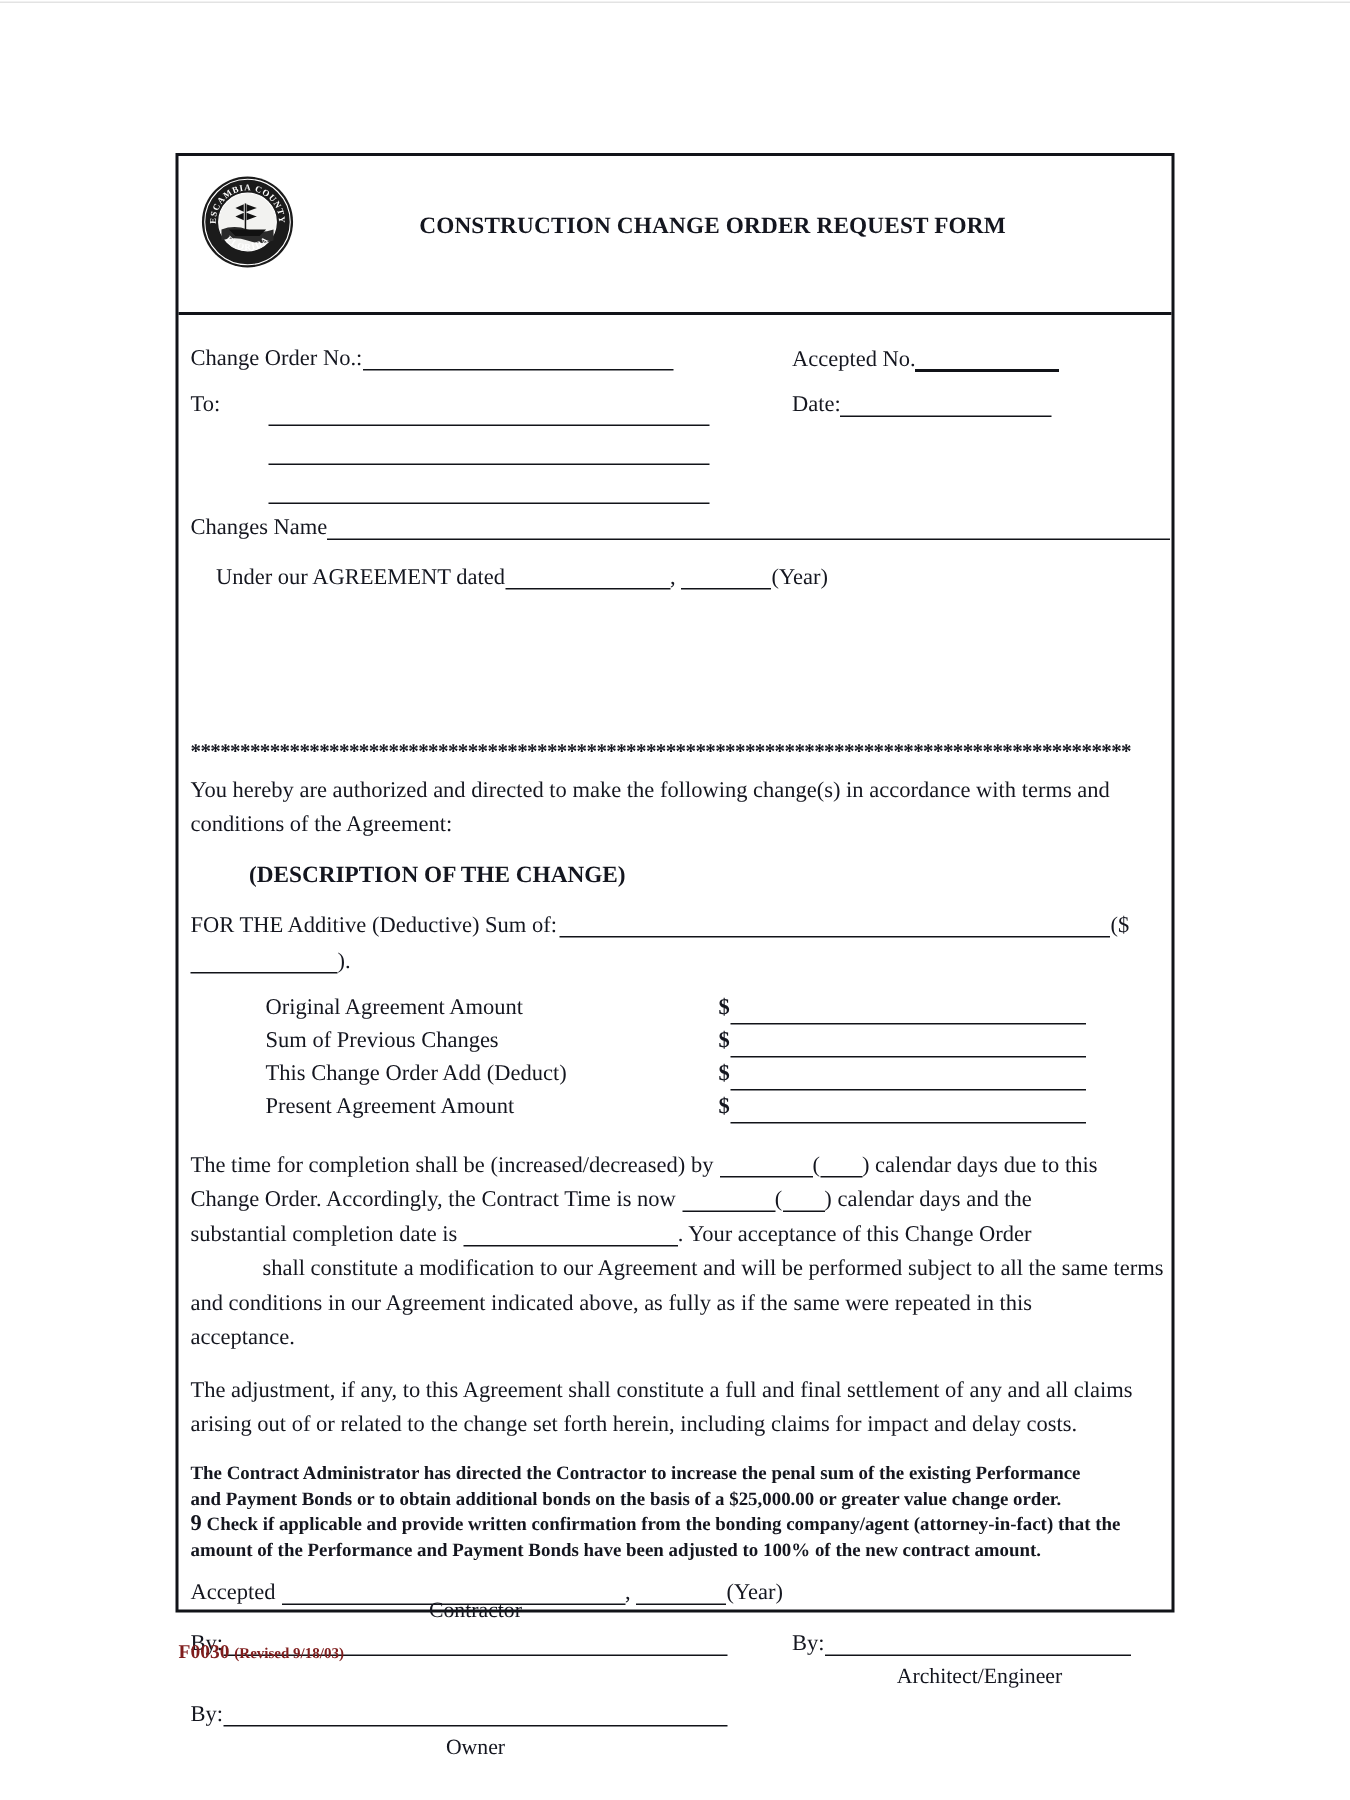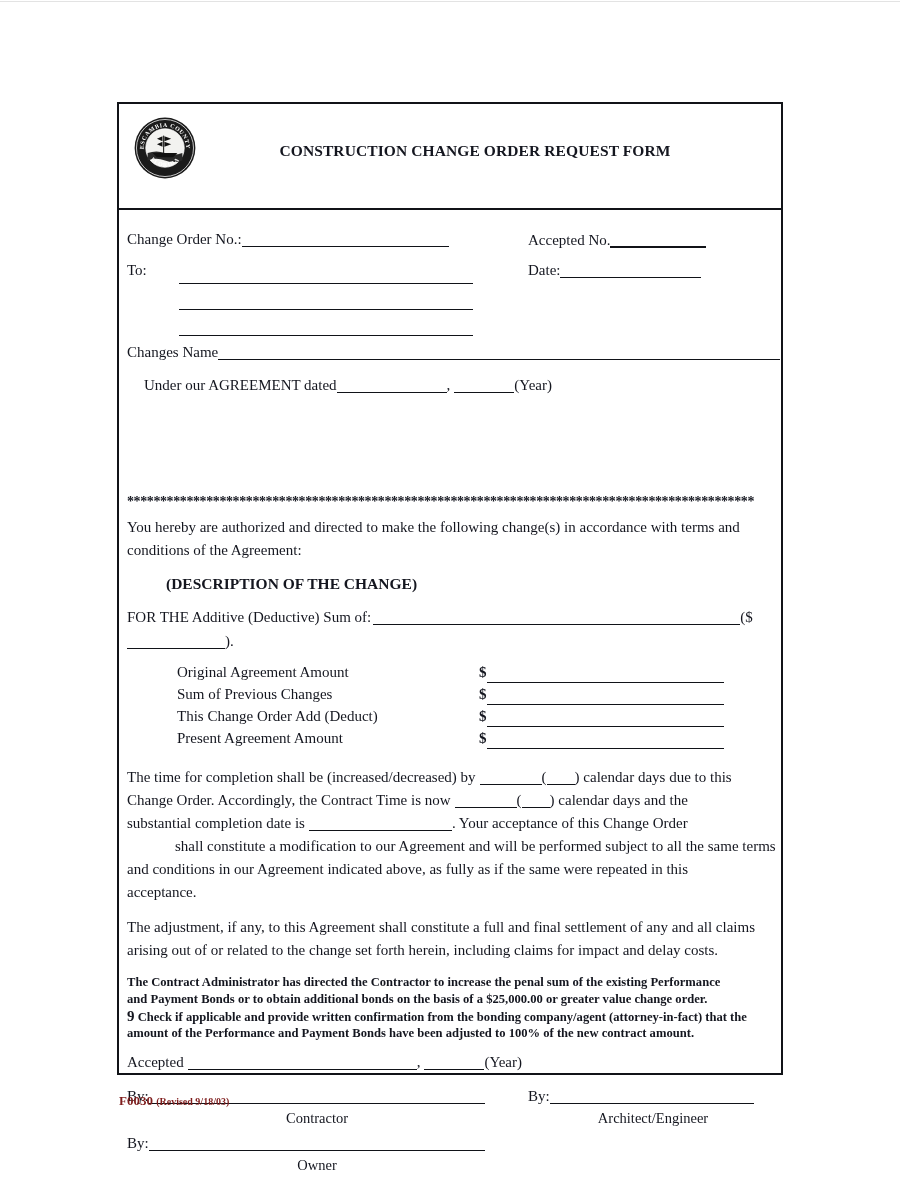--- a/index.html
+++ b/index.html
@@ -264,21 +264,21 @@
     </div>
     <div class="bold-block" style="left:8px; top:815px;">amount of the Performance and Payment Bonds have been adjusted to 100% of the new contract amount.</div>
 
     <div class="row" style="left:8px; top:845px;">
       <span>Accepted</span><span class="ul" style="width:229px; margin-left:4px;"></span><span>,</span><span class="ul" style="width:60px; margin-left:4px;"></span><span>(Year)</span>
     </div>
 
     <div class="row" style="left:8px; top:879px;">
       <span>By:</span><span class="ul" style="width:336px;"></span>
     </div>
-    <div class="sig-caption" style="left:8px; top:901px; width:380px;">Contractor</div>
+    <div class="sig-caption" style="left:8px; top:857px; width:380px;">Contractor</div>
 
     <div class="row" style="left:409px; top:879px;">
       <span>By:</span><span class="ul" style="width:204px;"></span>
     </div>
     <div class="sig-caption" style="left:409px; top:901px; width:250px;">Architect/Engineer</div>
 
     <div class="row" style="left:8px; top:926px;">
       <span>By:</span><span class="ul" style="width:336px;"></span>
     </div>
     <div class="sig-caption" style="left:8px; top:948px; width:380px;">Owner</div>

